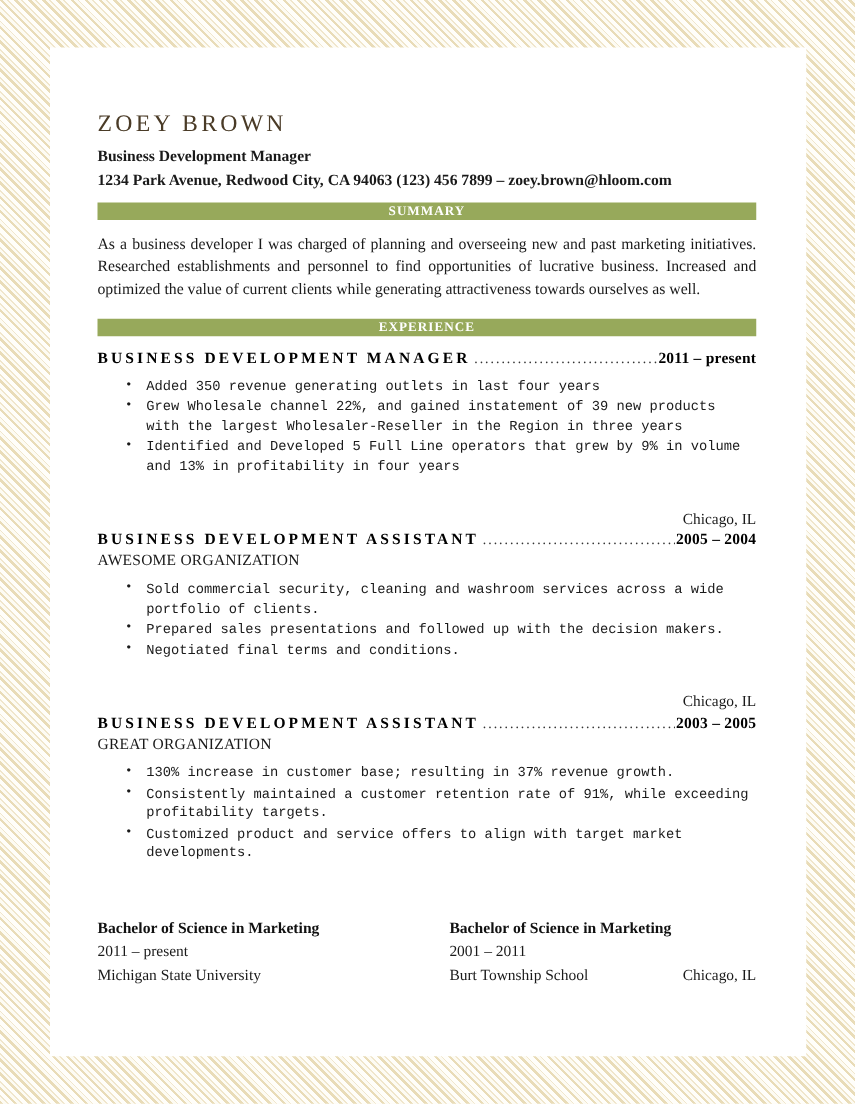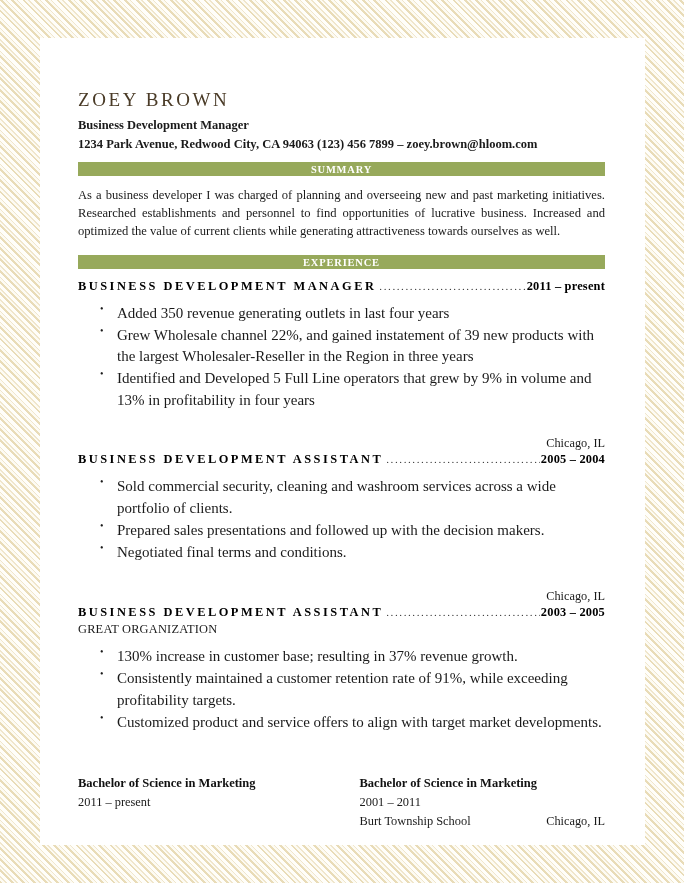--- a/index.html
+++ b/index.html
@@ -162,22 +162,22 @@
   }
 
   ul.bullets {
     list-style: none;
     margin: 9px 0 0 0;
     padding: 0;
   }
   ul.bullets li {
     position: relative;
     padding-left: 39px;
-    font-family: Liberation Serif, serif;
-    font-size: 15px;
+    font-family: Liberation Mono, monospace;
+    font-size: 11px;
     color: #1a1a1a;
     line-height: 1.42;
     margin-bottom: 1px;
   }
   ul.bullets li::before {
     content: "\2022";
     position: absolute;
     left: 22px;
     top: -1px;
     font-size: 10px;
@@ -270,20 +270,21 @@
 
       <div class="spacer-20"></div>
 
       <div class="job">
         <div class="job-location">Chicago, IL</div>
         <div class="job-headline">
           <span class="job-title">BUSINESS DEVELOPMENT ASSISTANT</span>
           <span class="leader">................................................................................................................</span>
           <span class="job-dates">2005 – 2004</span>
         </div>
+        <div class="job-company">AWESOME ORGANIZATION</div>
         <ul class="bullets">
           <li>Sold commercial security, cleaning and washroom services across a wide portfolio of clients.</li>
           <li>Prepared sales presentations and followed up with the decision makers.</li>
           <li>Negotiated final terms and conditions.</li>
         </ul>
       </div>
 
       <div class="spacer-20"></div>
 
       <div class="job">
@@ -303,20 +304,24 @@
 
     </div>
 
     <div class="spacer-20"></div>
     <div class="spacer-14"></div>
 
     <div class="edu-grid">
       <div class="edu-col">
         <div class="edu-degree">Bachelor of Science in Marketing</div>
         <div class="edu-dates">2011 – present</div>
+        <div class="edu-school-row">
+          <span class="edu-school">Michigan State University</span>
+          <span class="edu-location"></span>
+        </div>
       </div>
       <div class="edu-col right">
         <div class="edu-degree">Bachelor of Science in Marketing</div>
         <div class="edu-dates">2001 – 2011</div>
         <div class="edu-school-row">
           <span class="edu-school">Burt Township School</span>
           <span class="edu-location">Chicago, IL</span>
         </div>
       </div>
     </div>

